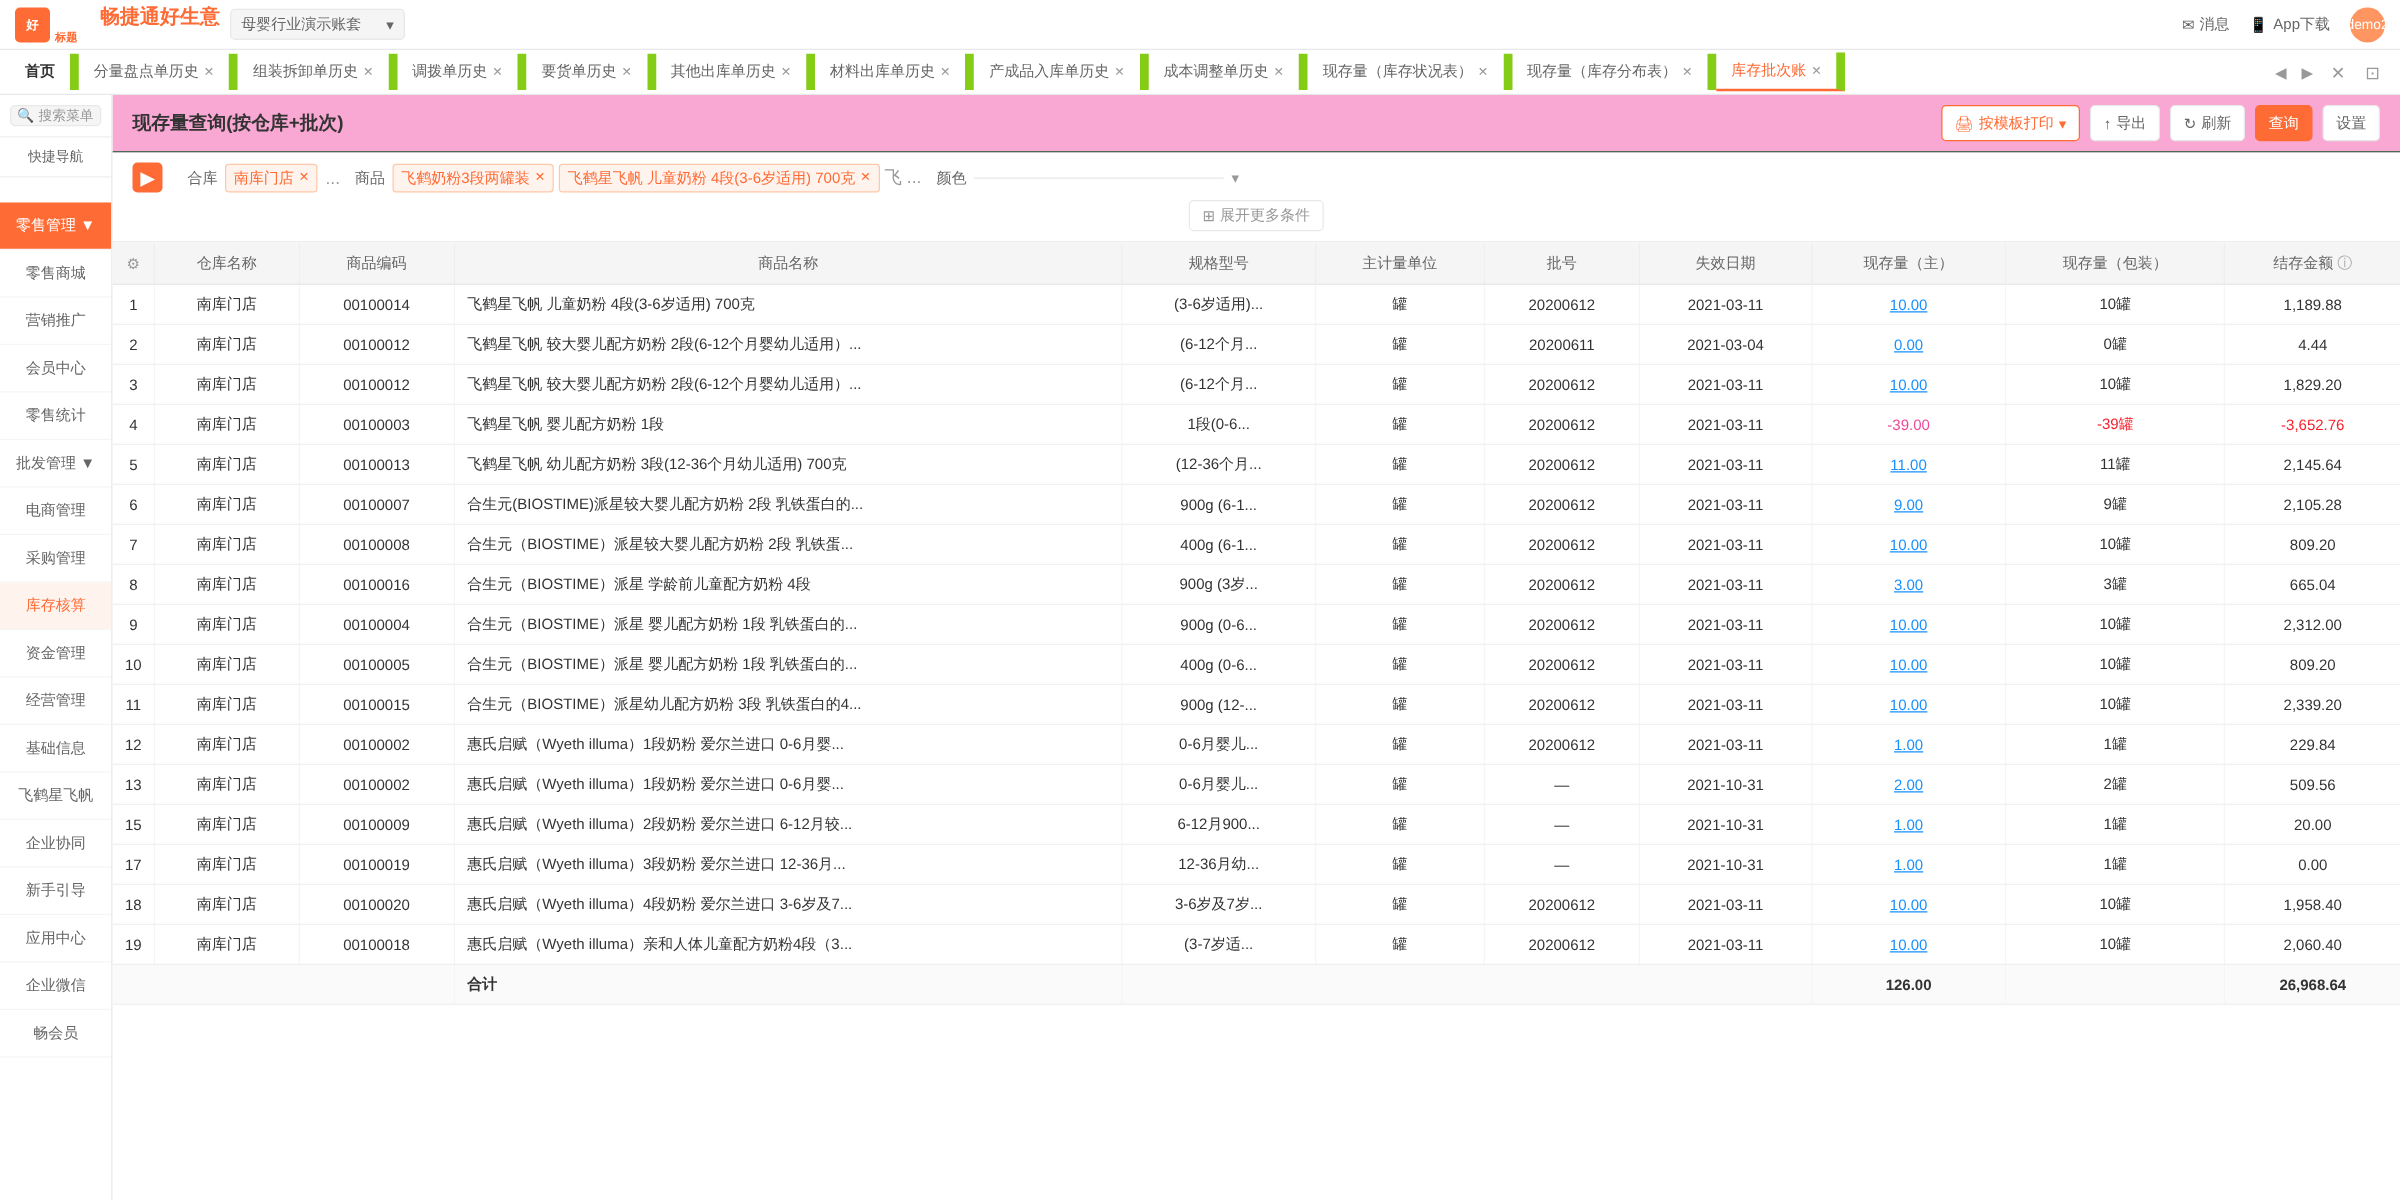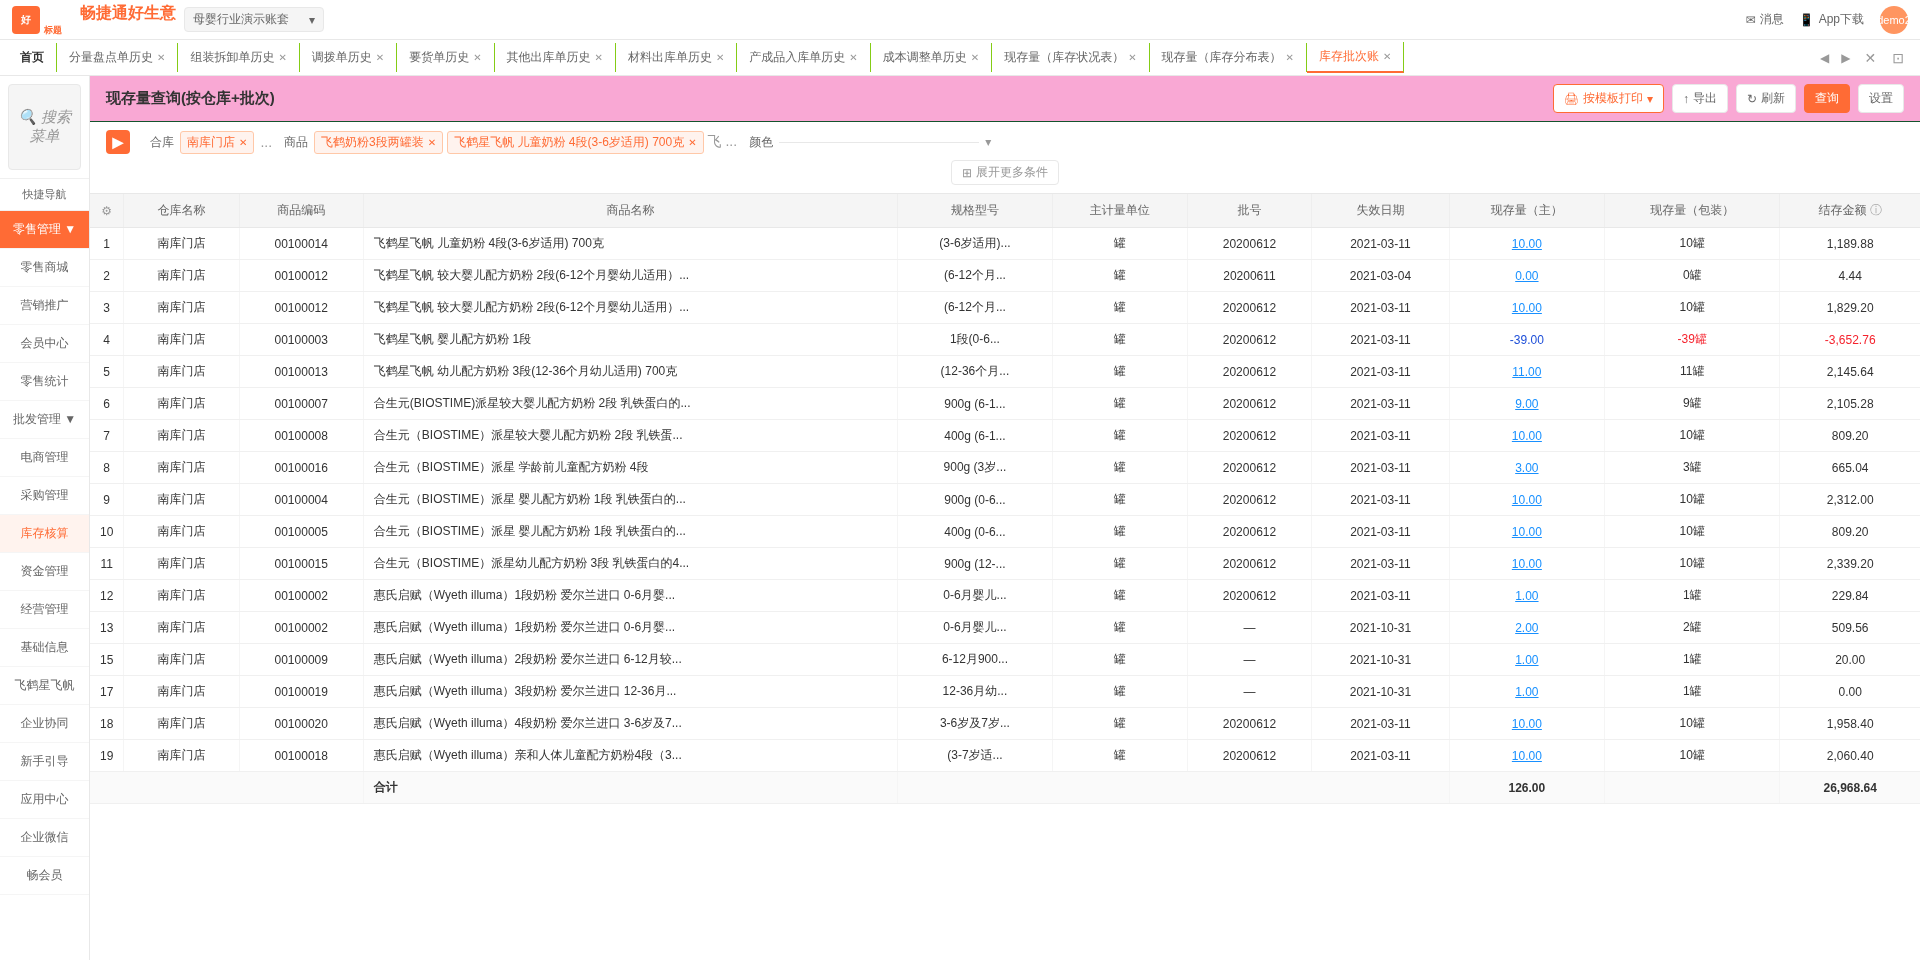--- a/index.html
+++ b/index.html
@@ -11,38 +11,38 @@
     .logo-area { display: flex; align-items: center; gap: 4px; }
     .logo-icon { width: 28px; height: 28px; background: #ff6b35; border-radius: 4px; display: flex; align-items: center; justify-content: center; color: #fff; font-size: 10px; font-weight: bold; }
     .logo-text { font-size: 12px; color: #ff6b35; font-weight: bold; }
     .industry-select { display: flex; align-items: center; gap: 20px; background: #f5f5f5; border: 1px solid #e8e8e8; border-radius: 4px; padding: 3px 8px; cursor: pointer; font-size: 12px; color: #666; }
     .top-bar-right { display: flex; align-items: center; gap: 16px; }
     .top-right-item { display: flex; align-items: center; gap: 4px; font-size: 12px; color: #666; cursor: pointer; }
     .avatar { width: 28px; height: 28px; background: #ff9560; border-radius: 50%; display: flex; align-items: center; justify-content: center; color: #fff; font-size: 11px; }
 
     
     .nav-tabs { height: 36px; background: #fff; border-bottom: 1px solid #e8e8e8; display: flex; align-items: center; padding: 0 8px; overflow: hidden; }
-    .nav-tab { display: flex; align-items: center; gap: 4px; padding: 6px 12px; font-size: 12px; color: #666; cursor: pointer; white-space: nowrap; border-right: 1px solid #84cc16; }
+    .nav-tab { display: flex; align-items: center; gap: 4px; padding: 6px 12px; font-size: 12px; color: #666; cursor: pointer; white-space: nowrap; border-right: 7px solid #84cc16; }
     .nav-tab.active { color: #ff6b35; border-bottom: 2px solid #ff6b35; }
     .nav-tab .close-btn { color: #999; font-size: 10px; cursor: pointer; }
     .nav-tab:first-child { color: #333; font-weight: bold; }
     .nav-arrows { display: flex; align-items: center; margin-left: auto; }
     .nav-arrow-btn { padding: 4px 6px; cursor: pointer; color: #999; font-size: 12px; }
     .nav-close-all { padding: 4px 8px; cursor: pointer; color: #999; font-size: 14px; }
 
     
     .main-layout { display: flex; height: calc(960px - 76px); }
 
     
     .sidebar { width: 90px; background: #fff; border-right: 1px solid #e8e8e8; display: flex; flex-direction: column; overflow-y: auto; }
     .sidebar-search { padding: 8px; border-bottom: 1px solid #f0f0f0; }
-    .sidebar-search-btn { width: 100%; background: #f5f5f5; border: 1px solid #e8e8e8; border-radius: 4px; padding: 23px 4px; font-size: 15px; color: #999; cursor: pointer; text-align: center; font-style: italic; }
+    .sidebar-search-btn { width: 100%; background: #f5f5f5; border: 1px solid #e8e8e8; border-radius: 4px; padding: 0 4px; font-size: 11px; color: #999; cursor: pointer; text-align: center; }
     .sidebar-shortcut { padding: 8px 4px; border-bottom: 1px solid #f0f0f0; text-align: center; font-size: 11px; color: #666; cursor: pointer; }
     .sidebar-item { padding: 10px 4px; text-align: center; font-size: 12px; color: #666; cursor: pointer; border-bottom: 1px solid #f5f5f5; }
-    .sidebar-item.active { background: #ff6b35; color: #fff; }
+    .sidebar-item.active { background: #ff6b35; color: #fff; margin-top: 20px; }
     .sidebar-item.active-sub { background: #fff3ee; color: #ff6b35; }
 
     
     .content { flex: 1; overflow: hidden; display: flex; flex-direction: column; }
 
     
     .page-header { background: #f9a8d4; padding: 8px 16px; border-bottom: 1px solid #14532d; display: flex; align-items: center; justify-content: space-between; text-align: right; }
     .page-title { font-size: 15px; font-weight: bold; color: #333; }
     .header-actions { display: flex; align-items: center; gap: 8px; }
     .action-btn { display: flex; align-items: center; gap: 4px; padding: 5px 10px; border: 1px solid #e8e8e8; border-radius: 4px; background: #fff; font-size: 12px; color: #666; cursor: pointer; }
@@ -63,21 +63,21 @@
     .toggle-btn { width: 24px; height: 24px; background: #ff6b35; color: #fff; border-radius: 4px; display: flex; align-items: center; justify-content: center; cursor: pointer; font-size: 14px; font-weight: bold; margin-right: 8px; }
 
     
     .table-wrapper { flex: 1; overflow-y: auto; background: #fff; }
     table { width: 100%; border-collapse: collapse; font-size: 12px; }
     thead tr { background: #f5f5f5; }
     th { padding: 8px 10px; text-align: center; color: #666; font-weight: normal; border-bottom: 1px solid #e8e8e8; border-right: 1px solid #eee; white-space: nowrap; }
     td { padding: 7px 10px; text-align: center; border-bottom: 1px solid #f0f0f0; border-right: 1px solid #f5f5f5; color: #333; }
     .td-left { text-align: left; }
     .td-num { color: #1890ff; text-decoration: underline; cursor: pointer; }
-    .td-num-red { color: #1d4ed8; cursor: pointer; }
+    .td-num-red { color: #ec4899; cursor: pointer; }
     .td-neg { color: #f5222d; }
     .total-row td { background: #fafafa; font-weight: bold; }
     .checkbox-col { width: 30px; }
     .settings-icon { cursor: pointer; color: #999; }
     th:last-child, td:last-child { border-right: none; }
 
     
     .table-wrapper::-webkit-scrollbar { width: 6px; }
     .table-wrapper::-webkit-scrollbar-track { background: #f0f0f0; }
     .table-wrapper::-webkit-scrollbar-thumb { background: #ccc; border-radius: 3px; }

